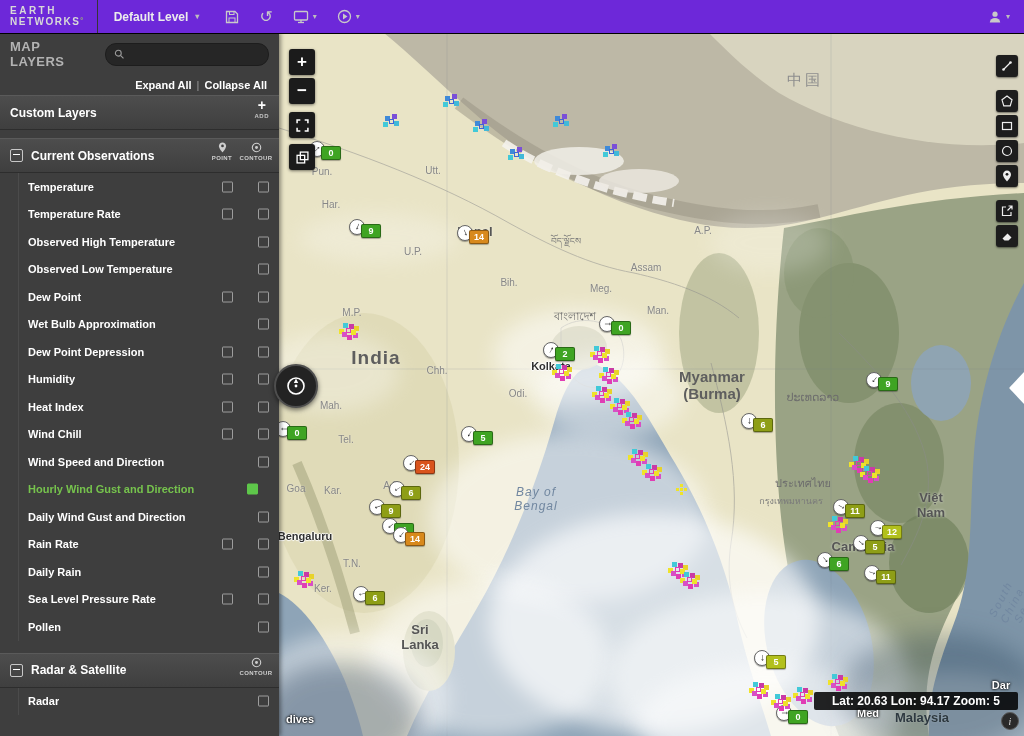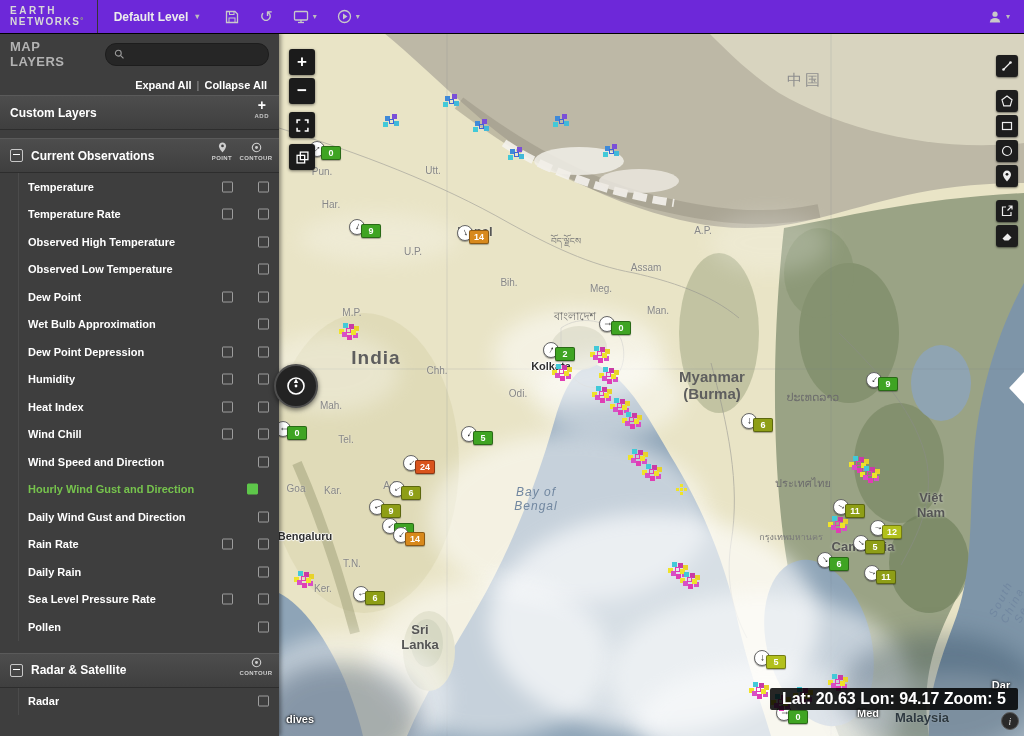--- a/index.html
+++ b/index.html
@@ -97,22 +97,22 @@
              -6px 3px 0 1px #42c9d8}
   .cluster.y{background:#efe32a;box-shadow:0 -4px 0 #efe32a,0 4px 0 #efe32a,-4px 0 0 #efe32a,4px 0 0 #efe32a}
 
   .mc{position:absolute;background:#1b1b1b;color:#fff;border-radius:3px;width:26px;height:26px;display:flex;
       align-items:center;justify-content:center;font-size:17px;font-weight:bold;z-index:20;cursor:pointer;
       box-shadow:0 1px 3px rgba(0,0,0,.5)}
   .toolcol{position:absolute;right:6px;top:22px;display:flex;flex-direction:column;gap:3px;z-index:20}
   .tool{width:22px;height:22px;background:#1d1d1d;border-radius:3px;display:flex;align-items:center;
         justify-content:center;cursor:pointer;box-shadow:0 1px 2px rgba(0,0,0,.5)}
   .tgap{height:7px}
-  .status{position:absolute;right:6px;bottom:26px;background:rgba(0,0,0,.85);color:#fff;font-size:16px;
-          font-weight:bold;padding:2px 12px;border-radius:2px;z-index:30;white-space:nowrap}
+  .status{position:absolute;right:6px;bottom:26px;background:rgba(0,0,0,.85);color:#fff;font-size:12px;
+          font-weight:bold;padding:2px 18px;border-radius:2px;z-index:30;white-space:nowrap}
   .infobtn{position:absolute;right:5px;bottom:6px;width:16px;height:16px;border-radius:50%;background:#2a2a2a;
            border:1px solid #5a5a5a;color:#ddd;font-size:10px;font-style:italic;
            font-family:"Liberation Serif",serif;display:flex;align-items:center;justify-content:center;
            z-index:30;cursor:pointer}
 
   .compass{position:absolute;left:274px;top:364px;width:40px;height:40px;border-radius:50%;background:#232323;
            border:2px solid #4e4e4e;box-shadow:0 2px 5px rgba(0,0,0,.55);z-index:60;display:flex;
            align-items:center;justify-content:center;cursor:pointer}
   .chev{position:absolute;right:0;top:372px;width:15px;height:32px;background:#fff;z-index:45;cursor:pointer;
         clip-path:polygon(100% 0,100% 100%,0 50%);box-shadow:-1px 0 3px rgba(0,0,0,.4)}
@@ -371,21 +371,21 @@
   <div class="layer-abs lab-layer">
       <div class="mlabel cn" style="left: 526px; top: 47px;">中国</div>
       <div class="mlabel country-lg" style="left: 97px; top: 325px;">India</div>
       <div class="mlabel country-md" style="left: 433px; top: 352px;">Myanmar
 (Burma)</div>
       <div class="mlabel country-sm" style="left: 196px; top: 199px;">Nepal</div>
       <div class="mlabel city" style="left: 272px; top: 333px;">Kolkata</div>
       <div class="mlabel native" style="left: 296px; top: 283px;">বাংলাদেশ</div>
       <div class="mlabel native" style="left: 534px; top: 364px;">ປະເທດລາວ</div>
       <div class="mlabel native" style="left: 524px; top: 450px;">ประเทศไทย</div>
-      <div class="mlabel native-sm" style="left: 512px; top: 504px;">กรุงเทพมหานคร</div>
+      <div class="mlabel native-sm" style="left: 512px; top: 468px;">กรุงเทพมหานคร</div>
       <div class="mlabel country-sm" style="left: 652px; top: 473px;">Việt
 Nam</div>
       <div class="mlabel country-sm" style="left: 584px; top: 514px;">Cambodia</div>
       <div class="mlabel country-sm" style="left: 141px; top: 605px;">Sri
 Lanka</div>
       <div class="mlabel city" style="left: 26px; top: 503px;">Bengaluru</div>
       <div class="mlabel country-dk" style="left: 643px; top: 685px;">Malaysia</div>
       <div class="mlabel city-w" style="left: 589px; top: 680px;">Med</div>
       <div class="mlabel city-w" style="left: 21px; top: 686px;">dives</div>
       <div class="mlabel city-w" style="left: 722px; top: 652px;">Dar</div>

